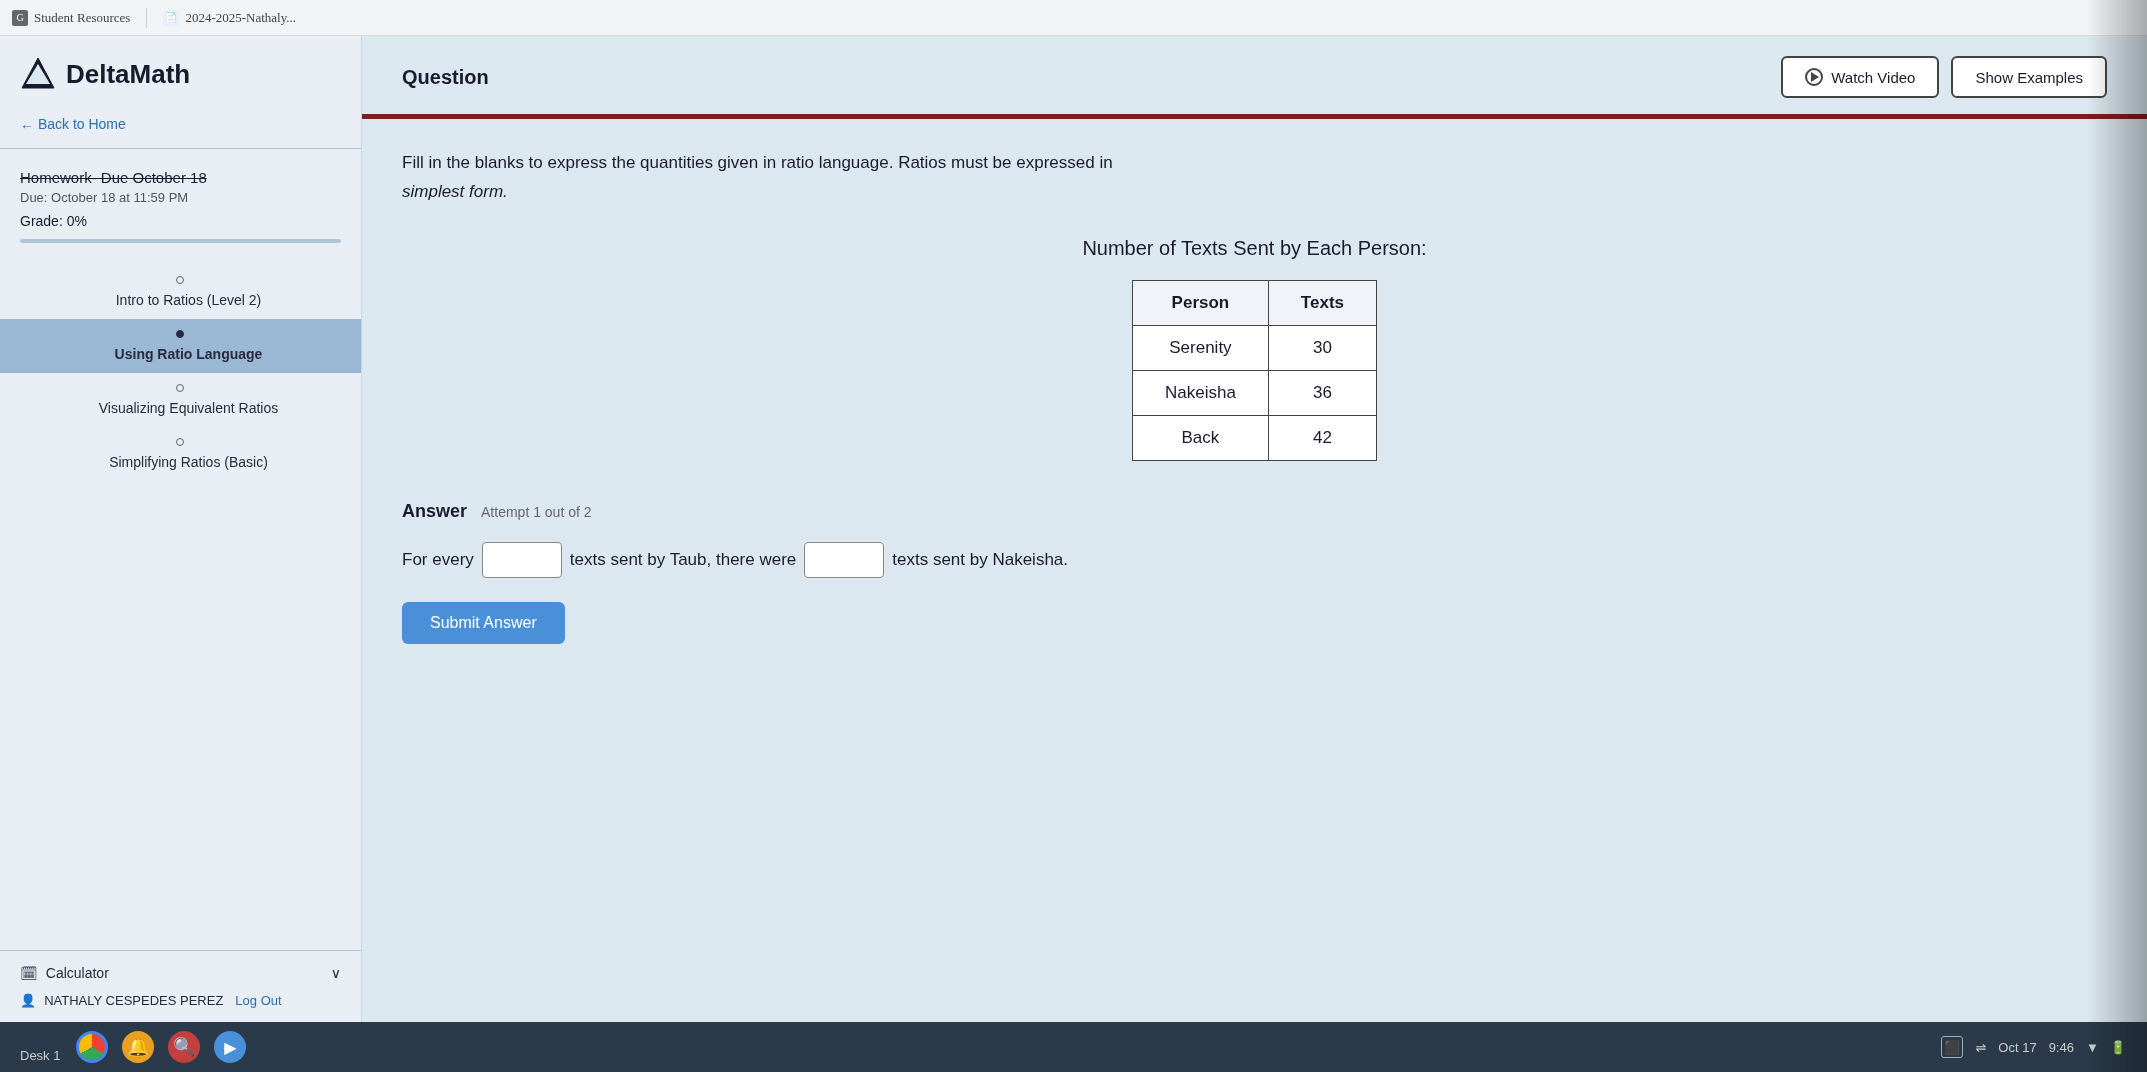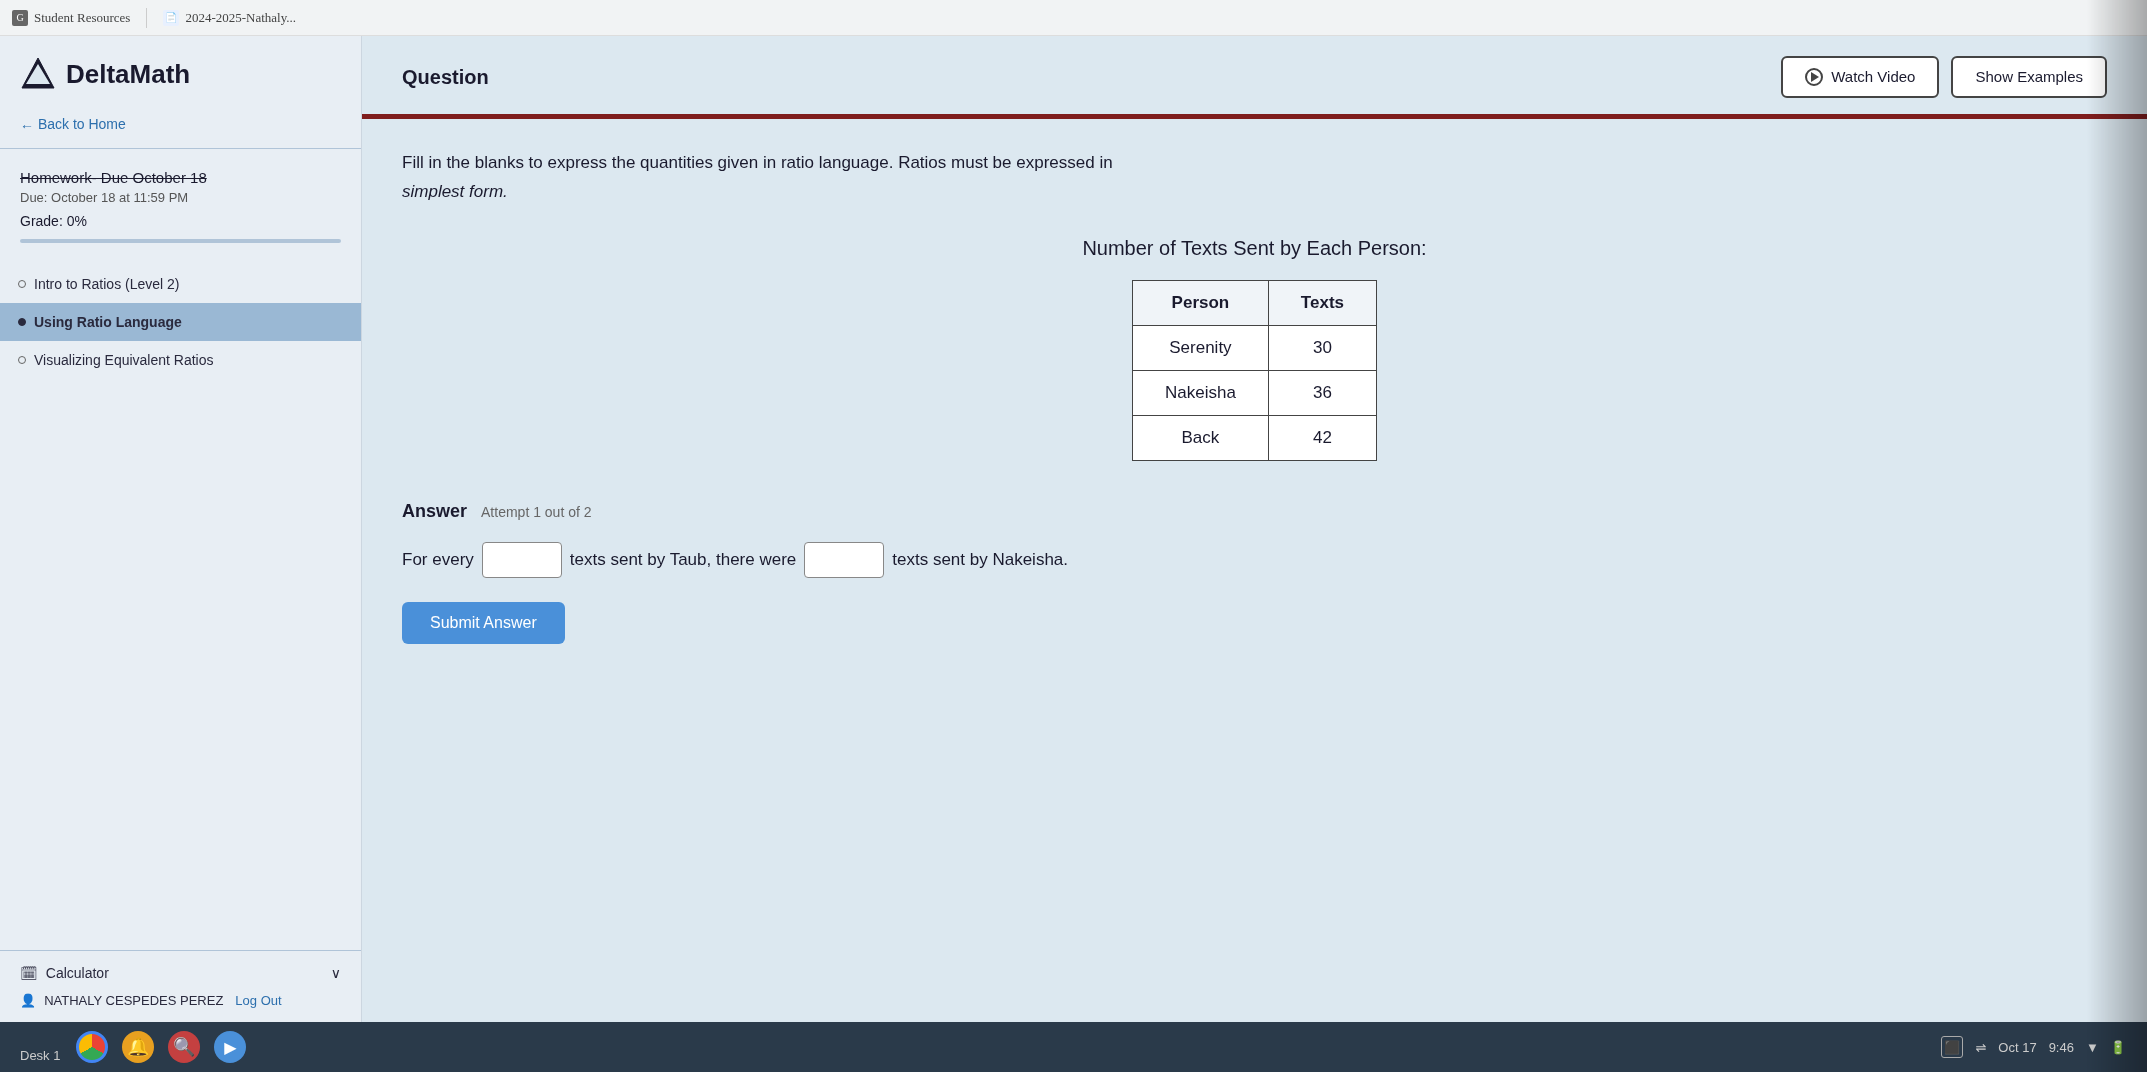--- a/index.html
+++ b/index.html
@@ -140,20 +140,21 @@
     }
     .nav-item {
       padding: 11px 20px 11px 36px;
       font-size: 14px;
       color: #2a2a3e;
       font-family: Arial, sans-serif;
       cursor: pointer;
       display: flex;
       align-items: center;
       gap: 8px;
+      flex-direction: column;
     }
     .nav-item.active {
       background: #9ab8d4;
       font-weight: bold;
     }
     .nav-item-dot {
       width: 8px;
       height: 8px;
       border-radius: 50%;
       border: 1.5px solid #666;
@@ -216,20 +217,21 @@
     }
     .header-btn {
       padding: 10px 22px;
       border: 2px solid #444;
       border-radius: 6px;
       background: white;
       font-size: 15px;
       font-family: Arial, sans-serif;
       cursor: pointer;
       display: flex;
+      align-items: center;
       gap: 8px;
       color: #1a1a2e;
     }
     .play-icon-circle {
       width: 18px;
       height: 18px;
       border: 2px solid #444;
       border-radius: 50%;
       display: flex;
       align-items: center;
@@ -450,20 +452,24 @@
         <div class="nav-item-dot"></div>
         <span>Intro to Ratios (Level 2)</span>
       </div>
       <div class="nav-item active">
         <div class="nav-item-dot" style="background:#2a2a3e; border-color:#2a2a3e;"></div>
         <span>Using Ratio Language</span>
       </div>
       <div class="nav-item">
         <div class="nav-item-dot"></div>
         <span>Visualizing Equivalent Ratios</span>
+      </div>
+      <div class="nav-item">
+        <div class="nav-item-dot"></div>
+        <span>Simplifying Ratios (Basic)</span>
       </div>
     </div>
 
     <div class="sidebar-bottom">
       <div class="calculator-row">
         <div style="display:flex;align-items:center;gap:8px;">
           <span>🗓</span>
           <span>Calculator</span>
         </div>
         <span>∨</span>

